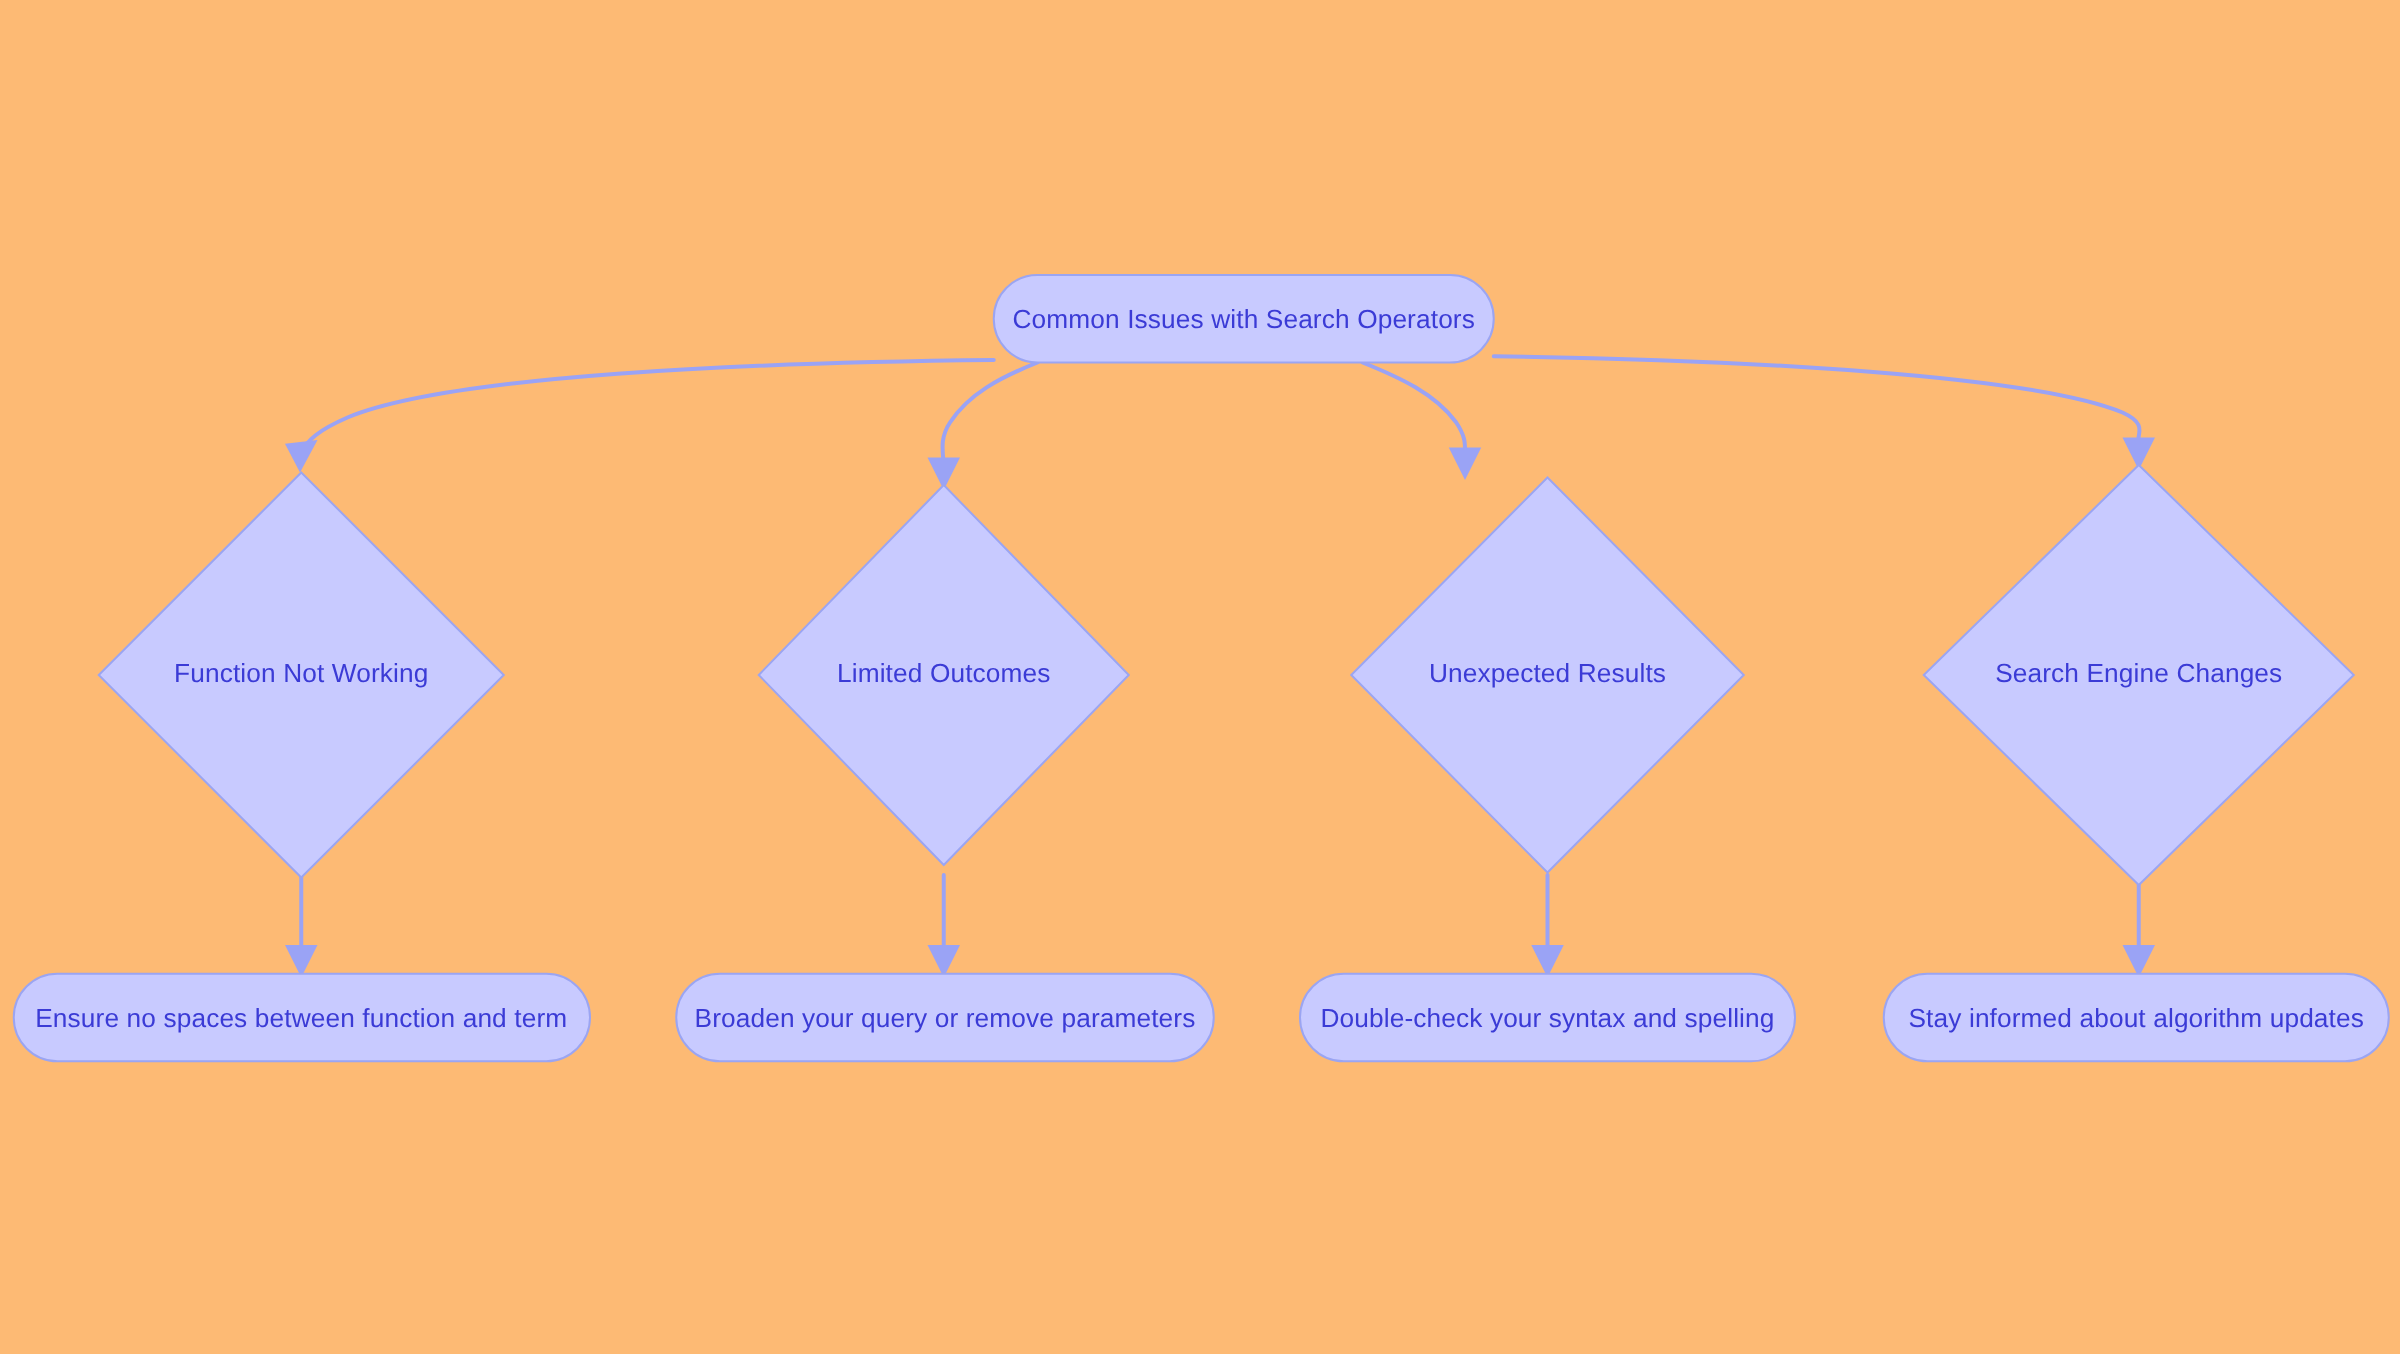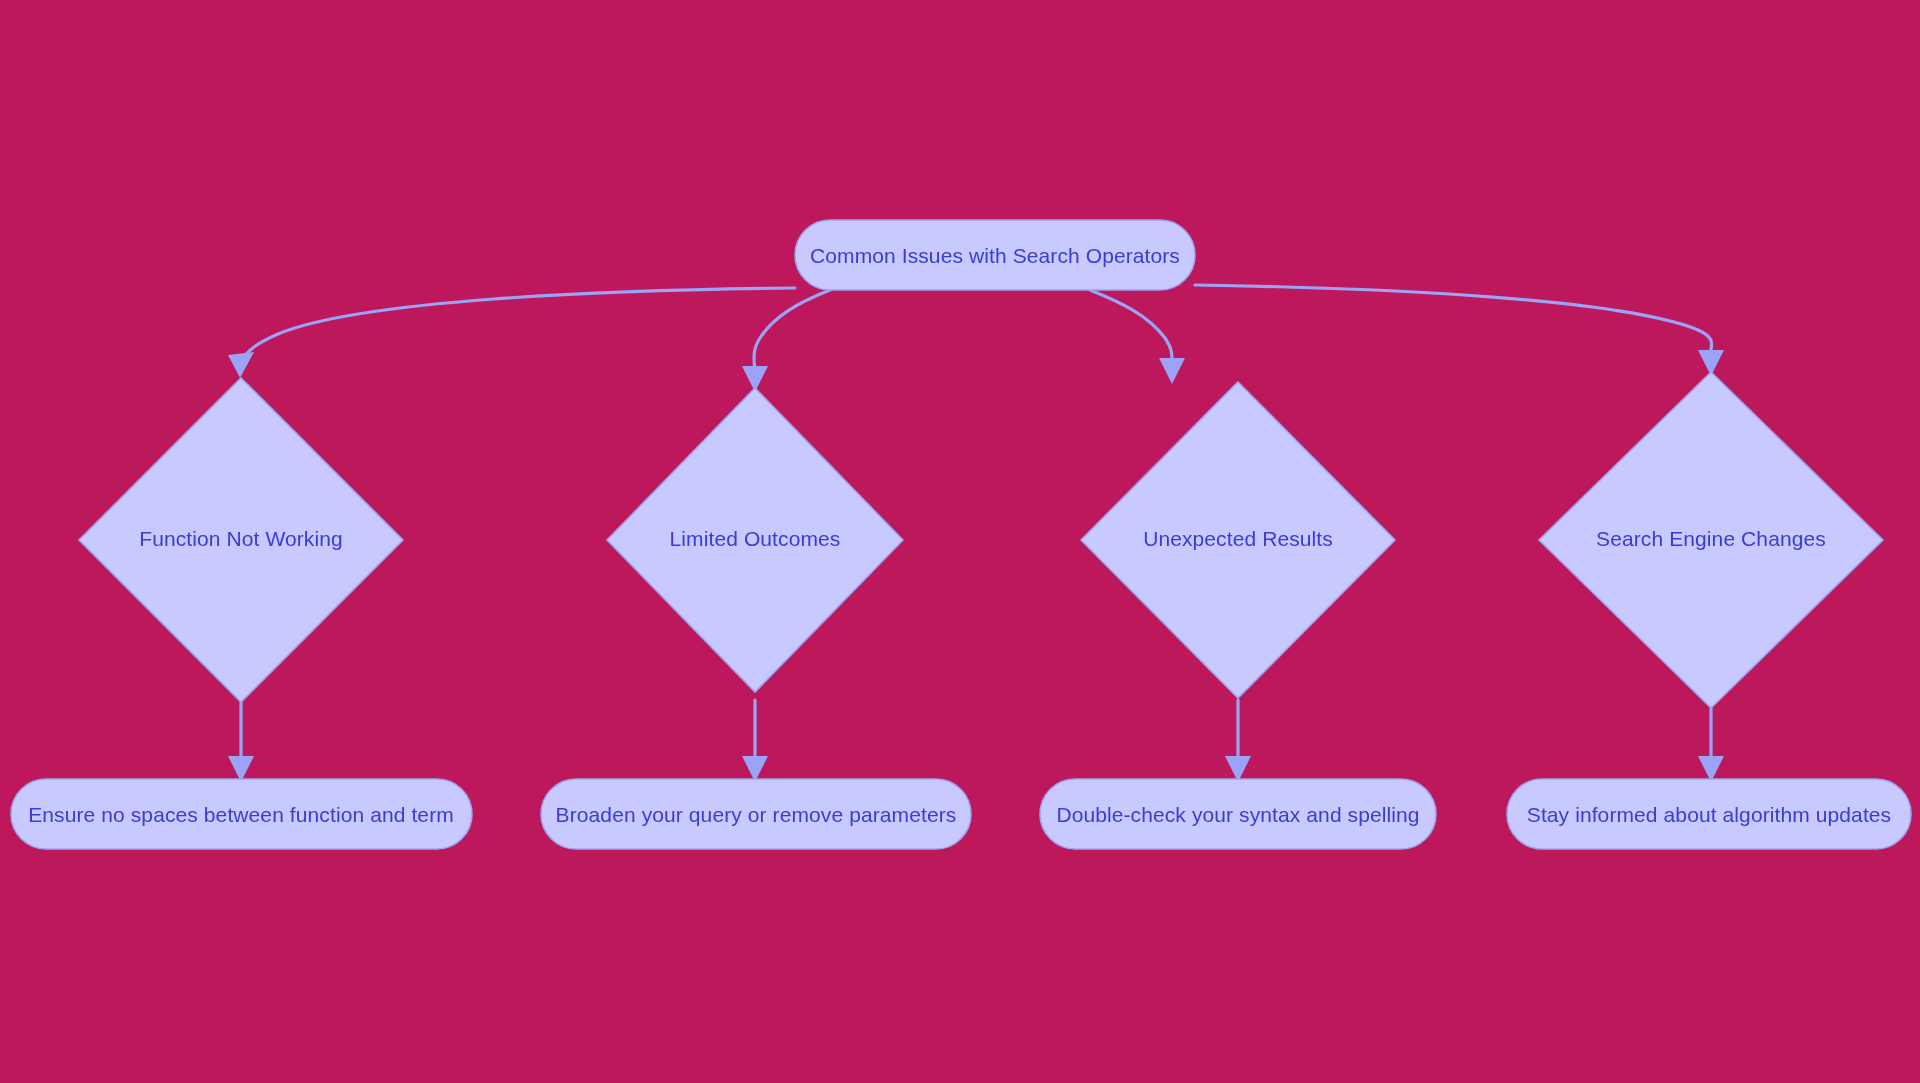--- a/index.html
+++ b/index.html
@@ -4,21 +4,21 @@
 <style>
   html, body {
     margin: 0;
     padding: 0;
     background: #ffffff;
   }
   #canvas {
     position: relative;
     width: 1920px;
     height: 1083px;
-    background: #be185d;
+    background: #fdba74;
     overflow: hidden;
     font-family: "Liberation Sans", sans-serif;
   }
   #flow {
     display: block;
     width: 1920px;
     height: 1083px;
   }
   .node-shape {
     fill: #c8caff;

